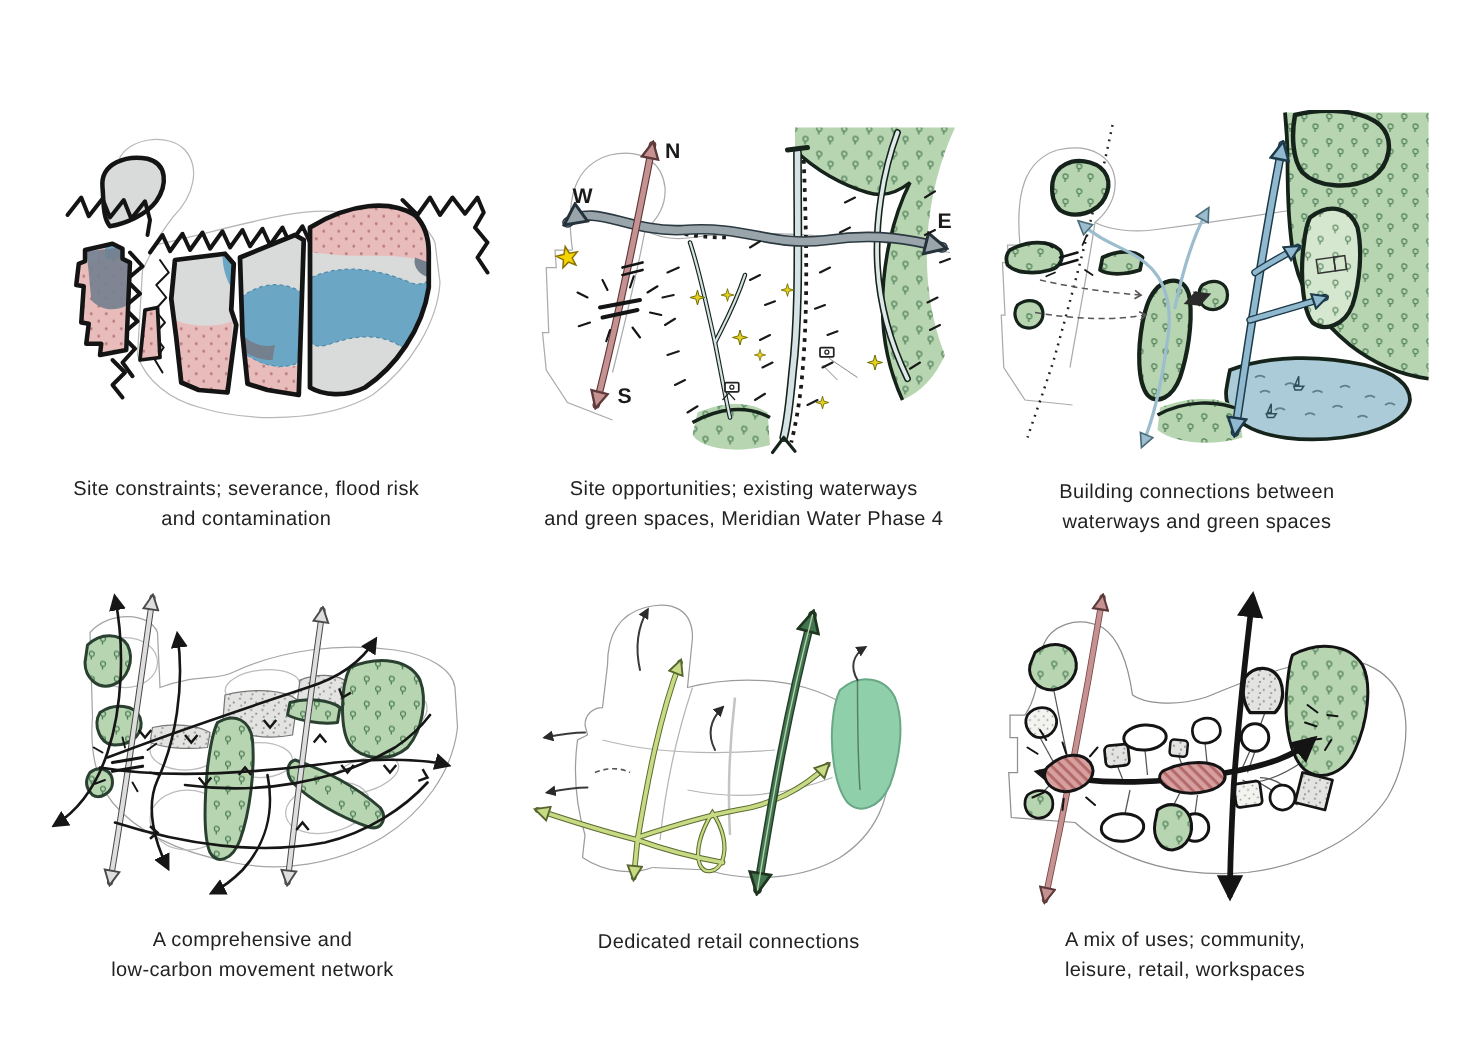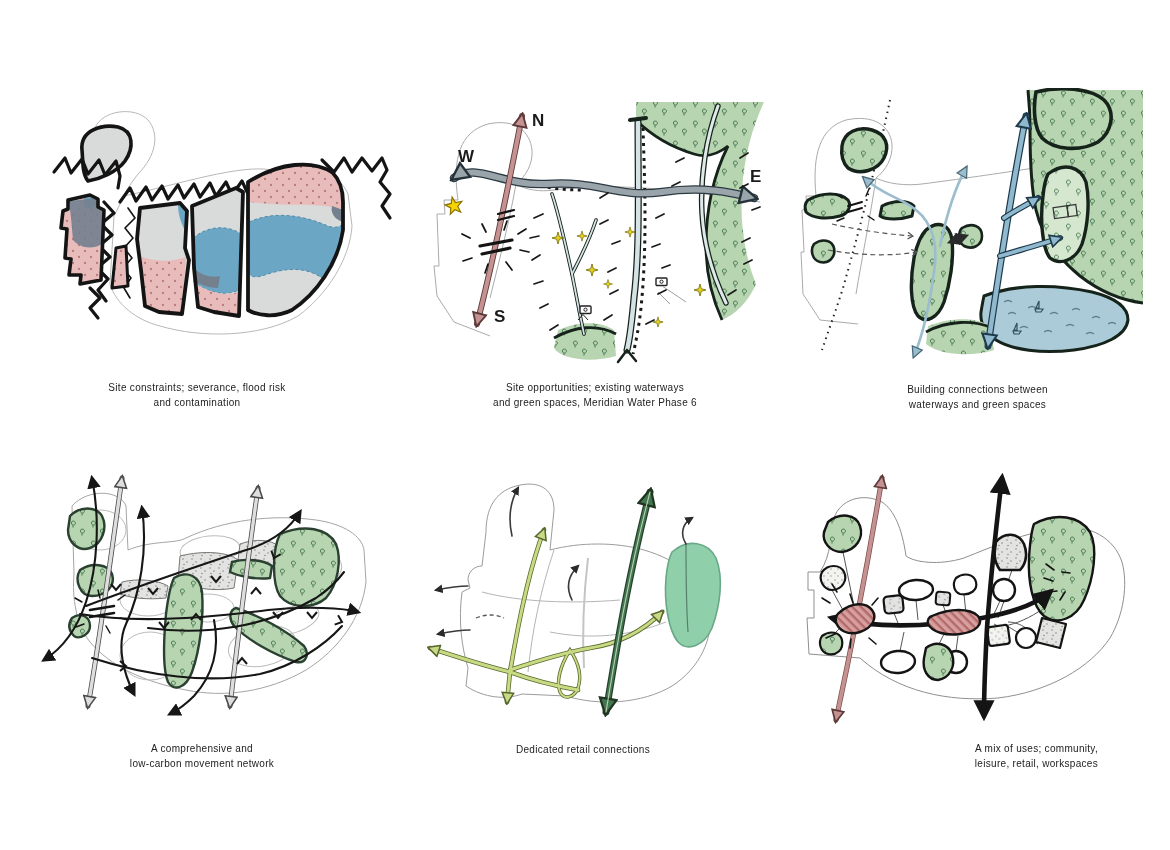--- a/index.html
+++ b/index.html
@@ -4,21 +4,21 @@
 <style>
   html,body{margin:0;padding:0;}
   body{
     width:1170px;height:850px;position:relative;overflow:hidden;
     background:#ffffff;
     font-family:"Liberation Sans", sans-serif;
   }
   .fig{position:absolute;}
   .caption{
     position:absolute;
-    font-size:10px;line-height:1.5;letter-spacing:.3px;
+    font-size:16px;line-height:1.5;letter-spacing:.3px;
     color:#222;text-align:center;white-space:pre-line;
   }
   svg{display:block;}
   .defs-only{position:absolute;width:0;height:0;}
   text.compass{font-family:"Liberation Sans",sans-serif;font-weight:700;font-size:17px;fill:#1a1a1a;}
 </style>
 </head>
 <body style="background: rgb(255, 255, 255);">
 
 <svg class="defs-only">
@@ -438,20 +438,20 @@
     <path d="M134,150 C152,142 172,142 180,150 C186,158 178,166 162,168 C148,170 134,166 130,158 C129,154 131,151 134,150 Z" fill="url(#patHatch)"></path>
   </g>
   <path fill="none" stroke="#141414" stroke-width="1.6" stroke-linecap="round" d="M24,132 l8,5 M28,172 l9,-4 M52,128 l3,9 M80,132 l-6,7 M88,158 l-9,1 M78,178 l-7,-6 M52,182 l1,-9 M34,118 l5,8"></path>
   <path fill="none" stroke="#141414" stroke-width="1.6" stroke-linecap="round" d="M246,112 l9,3 M250,126 l9,-1 M248,98 l8,6 M262,134 l5,-8 M264,106 l8,1"></path>
 </svg>
 </div>
 
 <div class="caption" style="left:47px;  top:380px; width:300px;">Site constraints; severance, flood risk
 and contamination</div>
 <div class="caption" style="left:430px; top:380px; width:330px;">Site opportunities; existing waterways
-and green spaces, Meridian Water Phase 6</div>
-<div class="caption" style="left:820px; top:382px; width:315px;">Building connections between
+and green spaces, Meridian Water Phase 4</div>
+<div class="caption" style="left:800px; top:382px; width:315px;">Building connections between
 waterways and green spaces</div>
 <div class="caption" style="left:52px;  top:741px; width:300px;">A comprehensive and
 low-carbon movement network</div>
 <div class="caption" style="left:433px; top:742px; width:300px;">Dedicated retail connections</div>
-<div class="caption" style="left:798px; top:741px; width:300px;text-align:right;">A mix of uses; community,
+<div class="caption" style="left:798px; top:741px; width:300px;">A mix of uses; community,
 leisure, retail, workspaces</div>
 
 </body></html>

